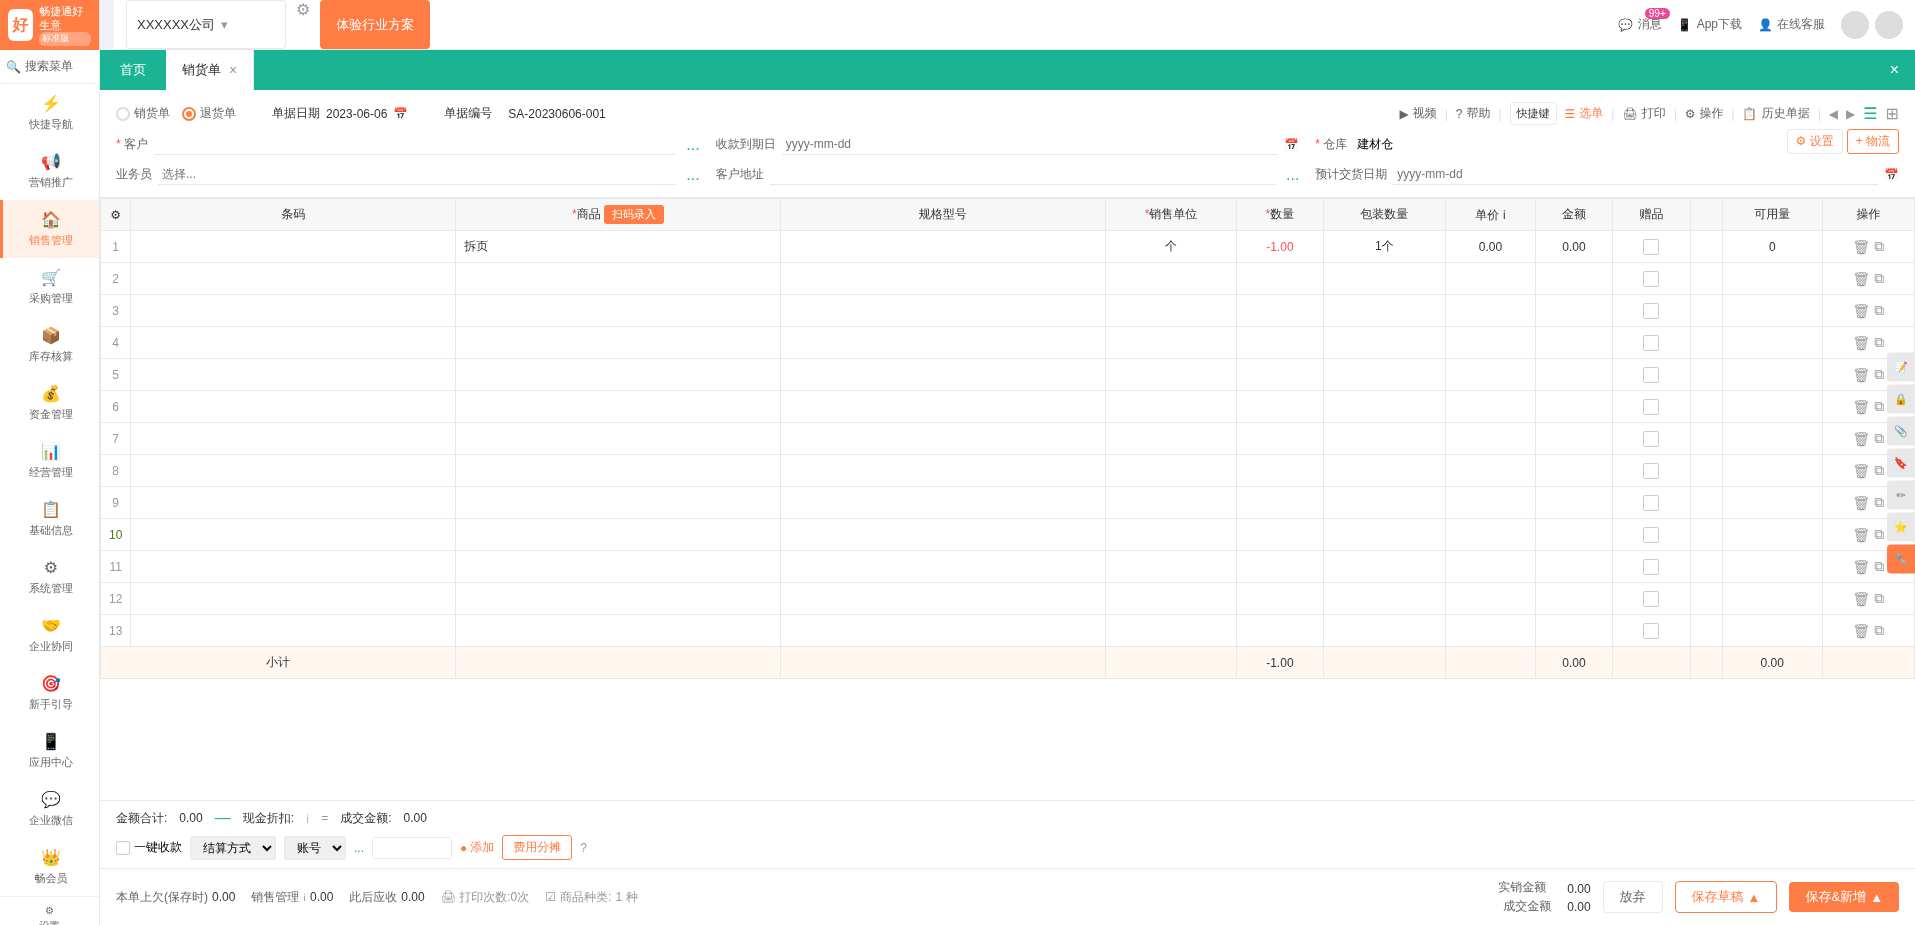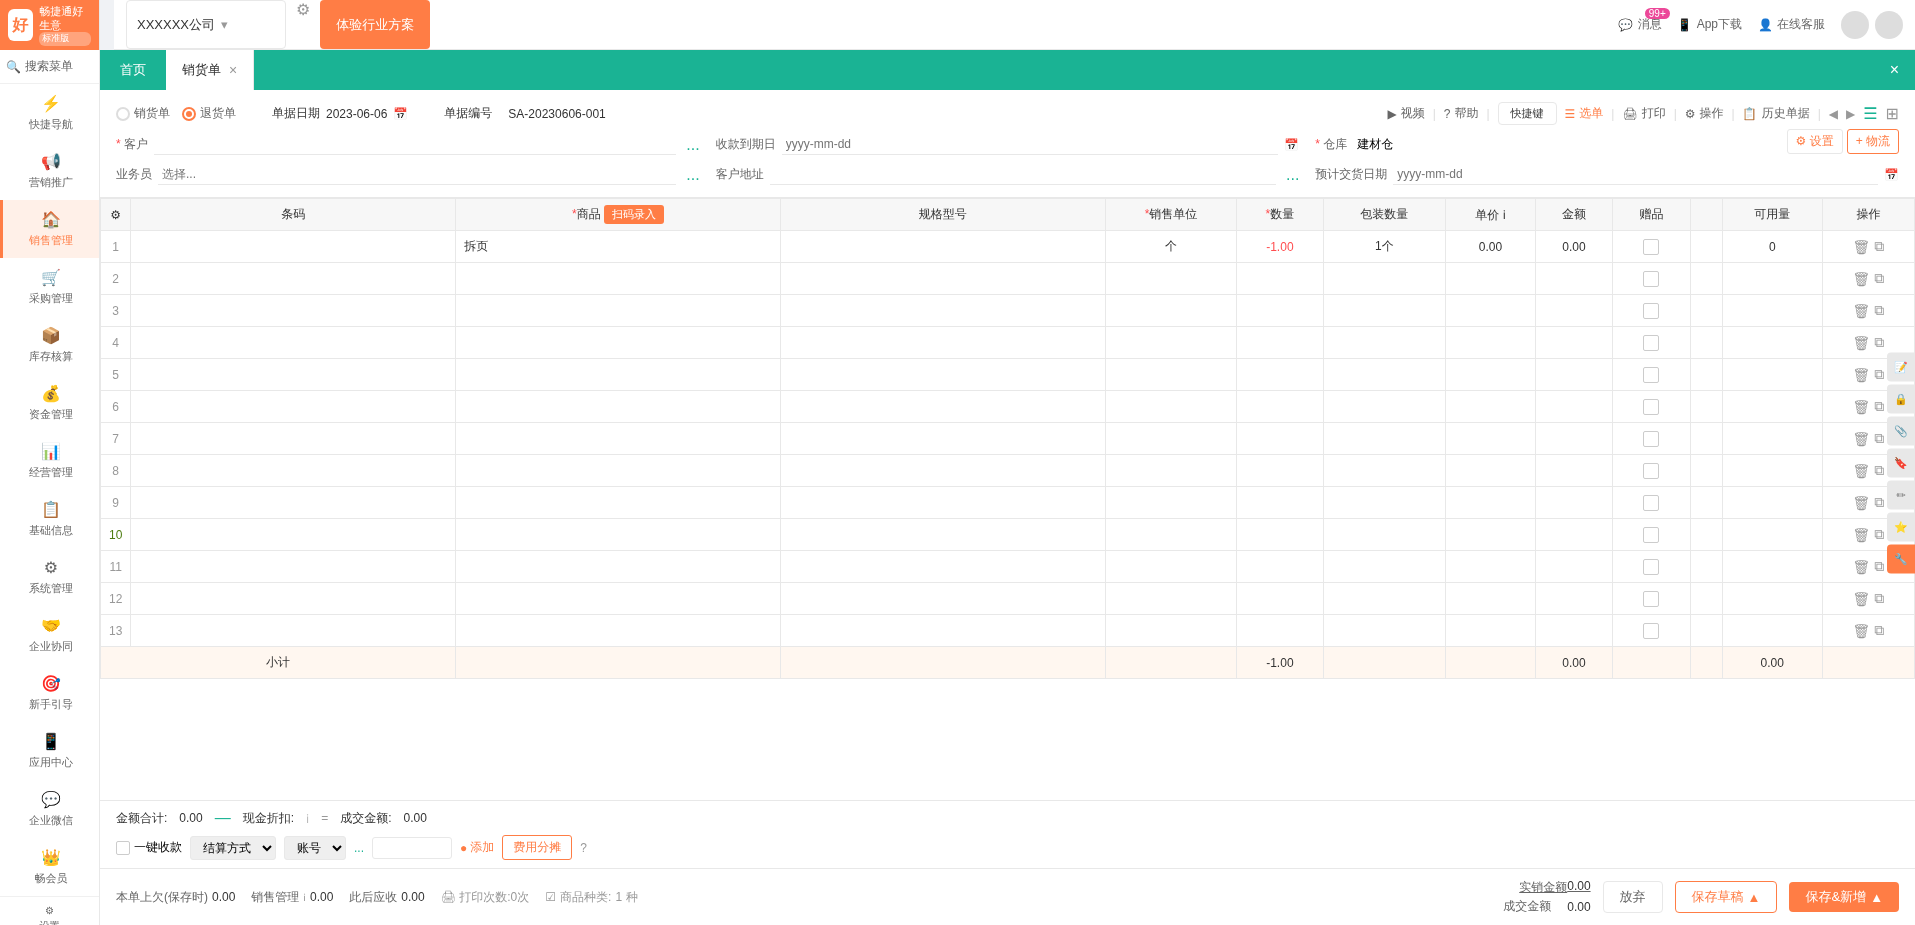--- a/index.html
+++ b/index.html
@@ -48,21 +48,21 @@
     .radio-item { display: flex; align-items: center; gap: 4px; cursor: pointer; font-size: 12px; color: #666; }
     .radio-dot { width: 14px; height: 14px; border-radius: 50%; border: 2px solid #ddd; display: flex; align-items: center; justify-content: center; }
     .radio-dot.checked { border-color: #ff7d45; }
     .radio-dot.checked::after { content: ''; width: 6px; height: 6px; background: #ff7d45; border-radius: 50%; display: block; }
     .form-date { display: flex; align-items: center; gap: 6px; font-size: 12px; color: #333; margin-left: 20px; }
     .form-date-val { font-weight: 500; }
     .form-id { display: flex; align-items: center; gap: 16px; font-size: 12px; color: #333; margin-left: 20px; }
     .form-toolbar { margin-left: auto; display: flex; align-items: center; gap: 8px; }
     .form-toolbar-item { display: flex; align-items: center; gap: 4px; color: #666; cursor: pointer; font-size: 12px; }
     .form-toolbar-sep { color: #ddd; }
-    .btn-shortkey { background: #fff; border: 1px solid #e8e8e8; padding: 3px 12px; border-radius: 4px; cursor: pointer; font-size: 11px; color: #333; }
+    .btn-shortkey { background: #fff; border: 1px solid #e8e8e8; padding: 3px 6px; border-radius: 4px; cursor: pointer; font-size: 11px; color: #333; }
     .form-field { display: flex; align-items: center; gap: 6px; }
     .field-label { color: #666; font-size: 12px; white-space: nowrap; }
     .field-required { color: #ff4d4f; }
     .field-input { flex: 1; border: none; border-bottom: 1px solid #e8e8e8; padding: 3px 4px; font-size: 12px; color: #333; outline: none; background: transparent; }
     .field-input.placeholder { color: #bbb; }
     .field-dots { color: #1ab394; cursor: pointer; font-size: 16px; margin-left: 4px; }
     .field-cal { color: #999; cursor: pointer; }
 
     
     .table-wrapper { flex: 1; overflow: auto; background: #fff; }
@@ -710,21 +710,21 @@
       </div>
       <div style="color:#999;font-size:12px;display:flex;align-items:center;gap:4px;">
         <span>☑</span>
         <span>商品种类:</span>
         <span>1</span>
         <span>种</span>
       </div>
 
       <div class="footer-right">
         <div class="footer-summary">
-          <div style="display:flex;gap:0;align-items:flex-start;text-decoration:underline;">
+          <div style="display:flex;gap:21px;align-items:flex-end;">
             <span>实销金额</span>
             <span class="footer-summary-val">0.00</span>
           </div>
           <div style="display:flex;gap:16px;align-items:center;">
             <span>成交金额</span>
             <span class="footer-summary-val">0.00</span>
           </div>
         </div>
         <button class="btn-abandon">放弃</button>
         <button class="btn-draft">

